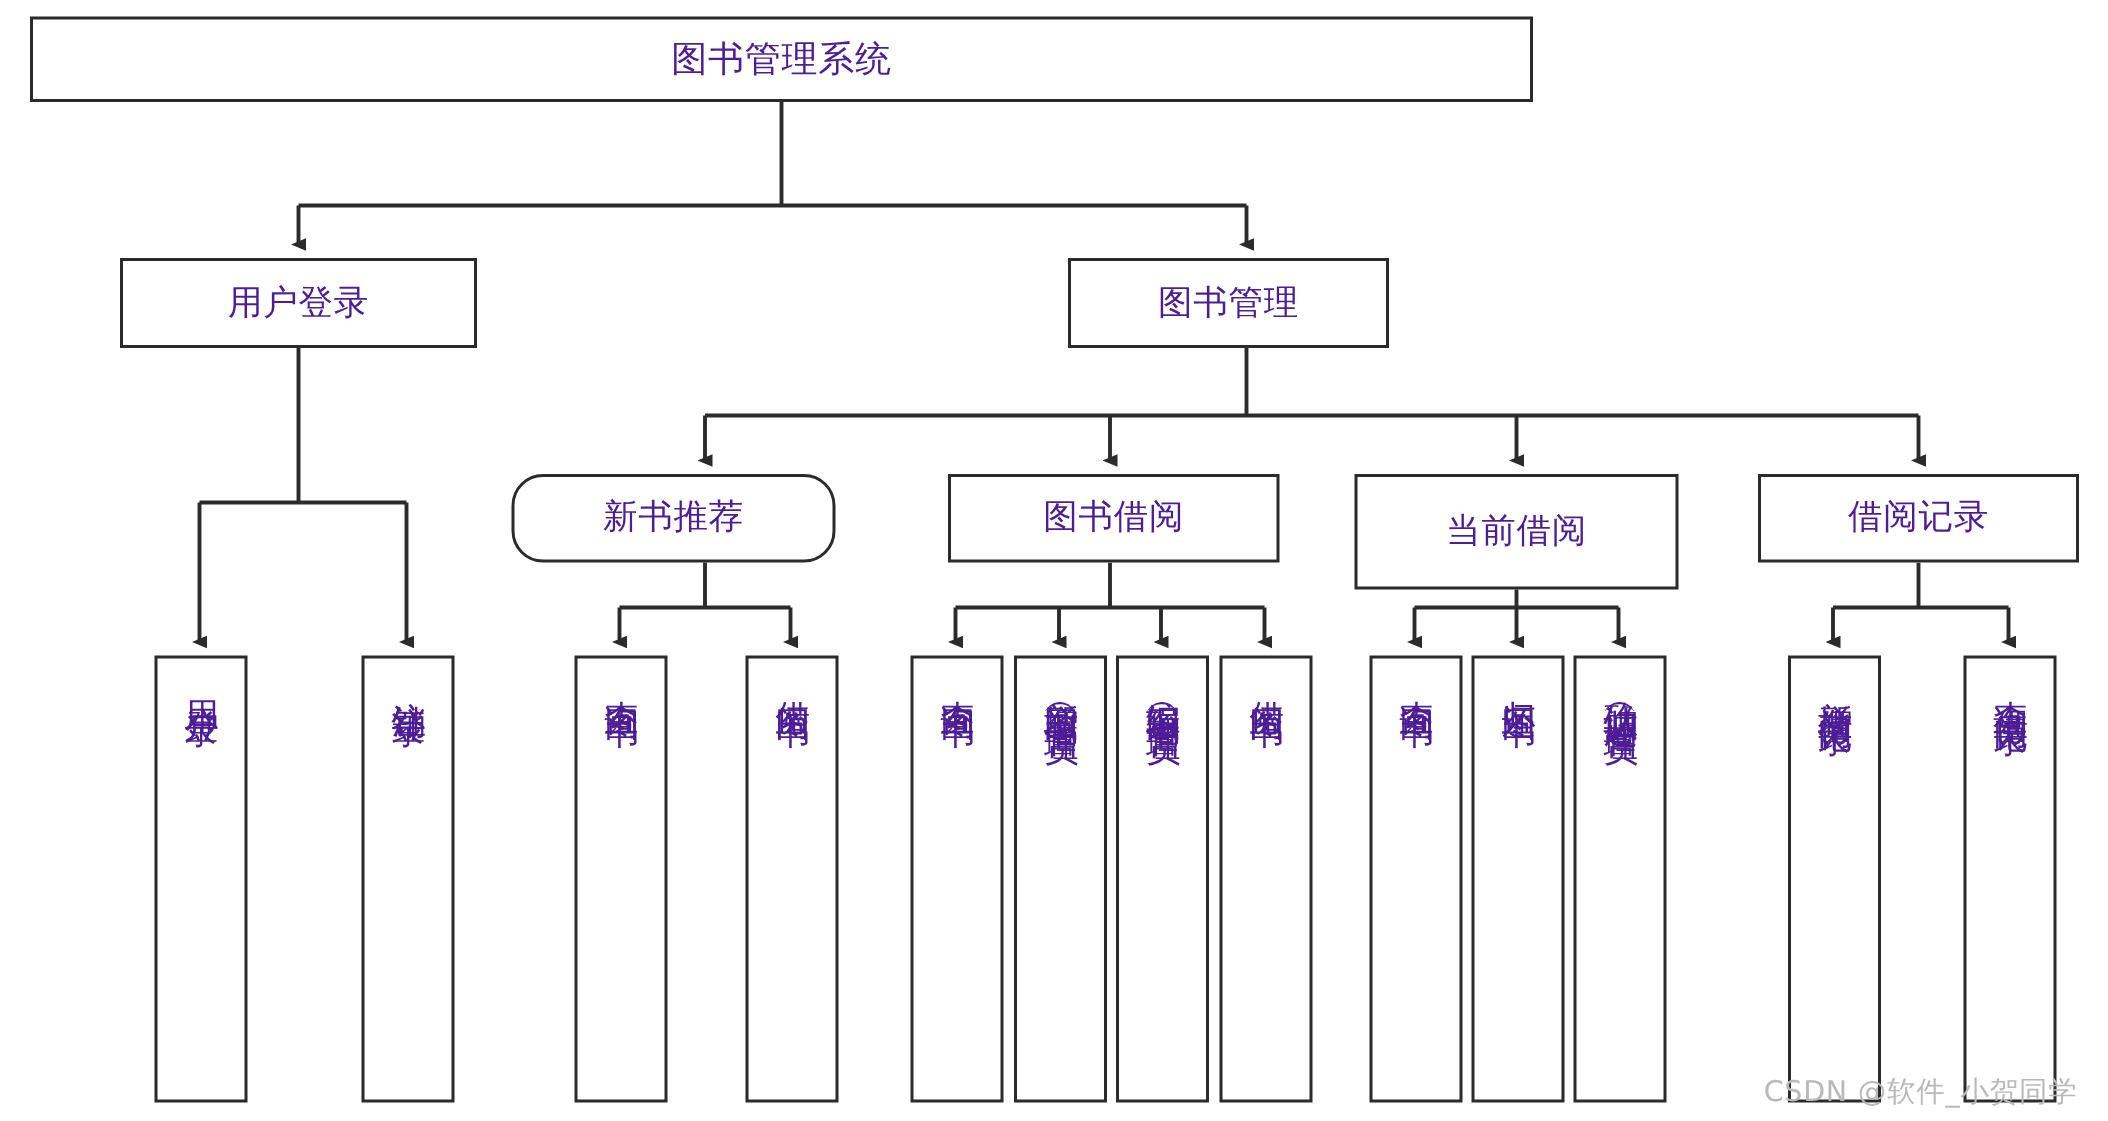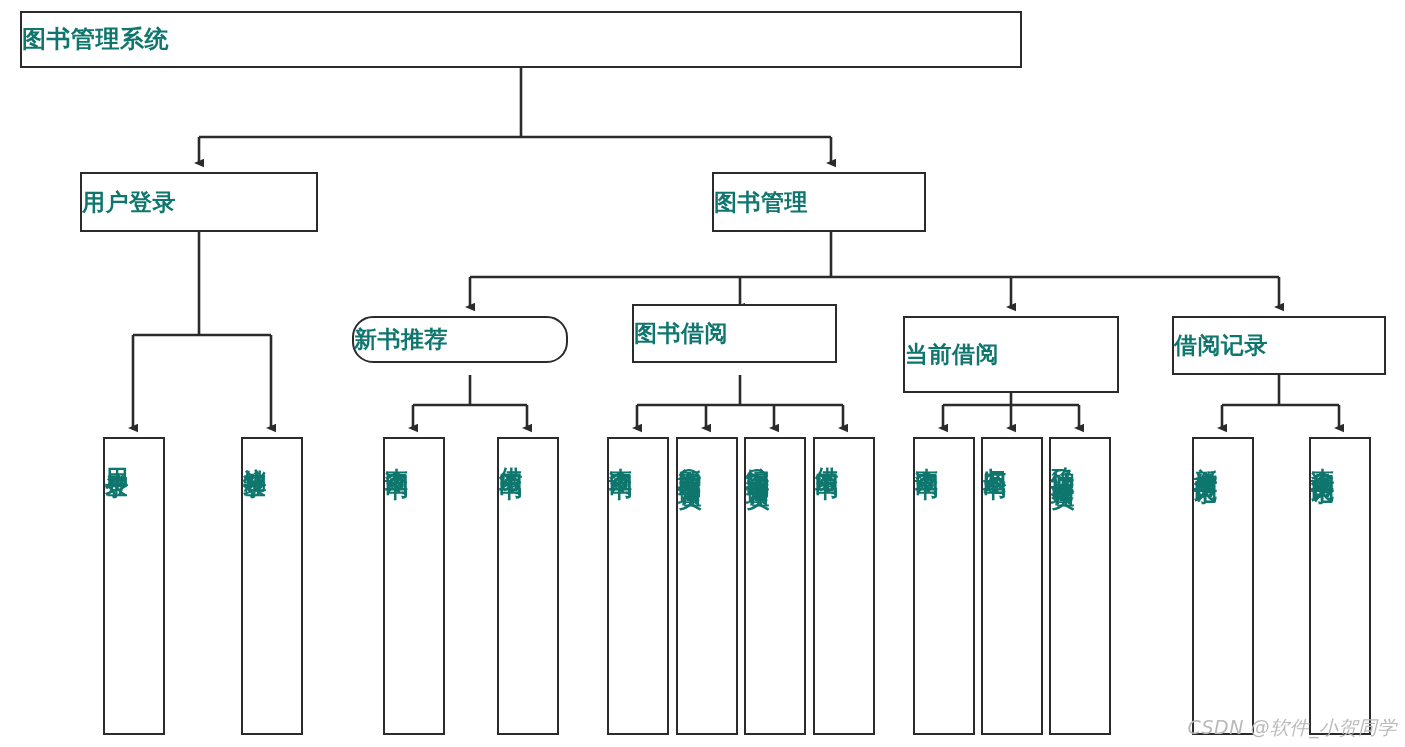--- a/index.html
+++ b/index.html
@@ -26,22 +26,22 @@
     height: 747px;
     pointer-events: none;
   }
   .node {
     position: absolute;
     box-sizing: border-box;
     background: #ffffff;
     border: 2.5px solid #2b2b2b;
     display: flex;
     align-items: center;
-    color: #0f766e;
-    font-weight: bold;
+    justify-content: center;
+    color: #4c1d95;
   }
   .node .label {
     display: block;
     text-align: center;
     line-height: 1.22;
     letter-spacing: 0.5px;
   }
   
   .node.h .label {
     writing-mode: horizontal-tb;
@@ -58,28 +58,27 @@
   .node.v .label {
     writing-mode: vertical-rl;
     text-orientation: upright;
     font-size: 23px;
     line-height: 1.05;
     letter-spacing: 3px;
     white-space: nowrap;
   }
   .watermark {
     position: absolute;
-    right: 8px;
+    right: 20px;
     bottom: 6px;
     font-size: 19px;
     color: #b9b9b9;
     letter-spacing: 0.5px;
     white-space: nowrap;
     font-family: "DejaVu Sans", "Liberation Sans", sans-serif;
-    font-style: italic;
   }
 </style>
 </head>
 <body>
 
 <div id="canvas">
 
   <svg class="wires" viewBox="0 0 1405 747" xmlns="http://www.w3.org/2000/svg">
     <defs>
       <marker id="arrow" markerWidth="10" markerHeight="10" refX="4.2" refY="5" orient="auto" markerUnits="userSpaceOnUse">
@@ -137,25 +136,25 @@
   </div>
 
   <div class="node h" style="left:80px; top:172px; width:238px; height:60px;">
     <span class="label">用户登录</span>
   </div>
 
   <div class="node h" style="left:712px; top:172px; width:214px; height:60px;">
     <span class="label">图书管理</span>
   </div>
 
-  <div class="node h" style="left:352px; top:316px; width:216px; height:47px;border-radius:21px;">
+  <div class="node h" style="left:341px; top:316px; width:216px; height:59px;border-radius:21px;">
     <span class="label">新书推荐</span>
   </div>
 
-  <div class="node h" style="left:632px; top:304px; width:205px; height:59px;">
+  <div class="node h" style="left:632px; top:316px; width:221px; height:59px;">
     <span class="label">图书借阅</span>
   </div>
 
   <div class="node h" style="left:903px; top:316px; width:216px; height:77px;">
     <span class="label">当前借阅</span>
   </div>
 
   <div class="node h" style="left:1172px; top:316px; width:214px; height:59px;">
     <span class="label">借阅记录</span>
   </div>

